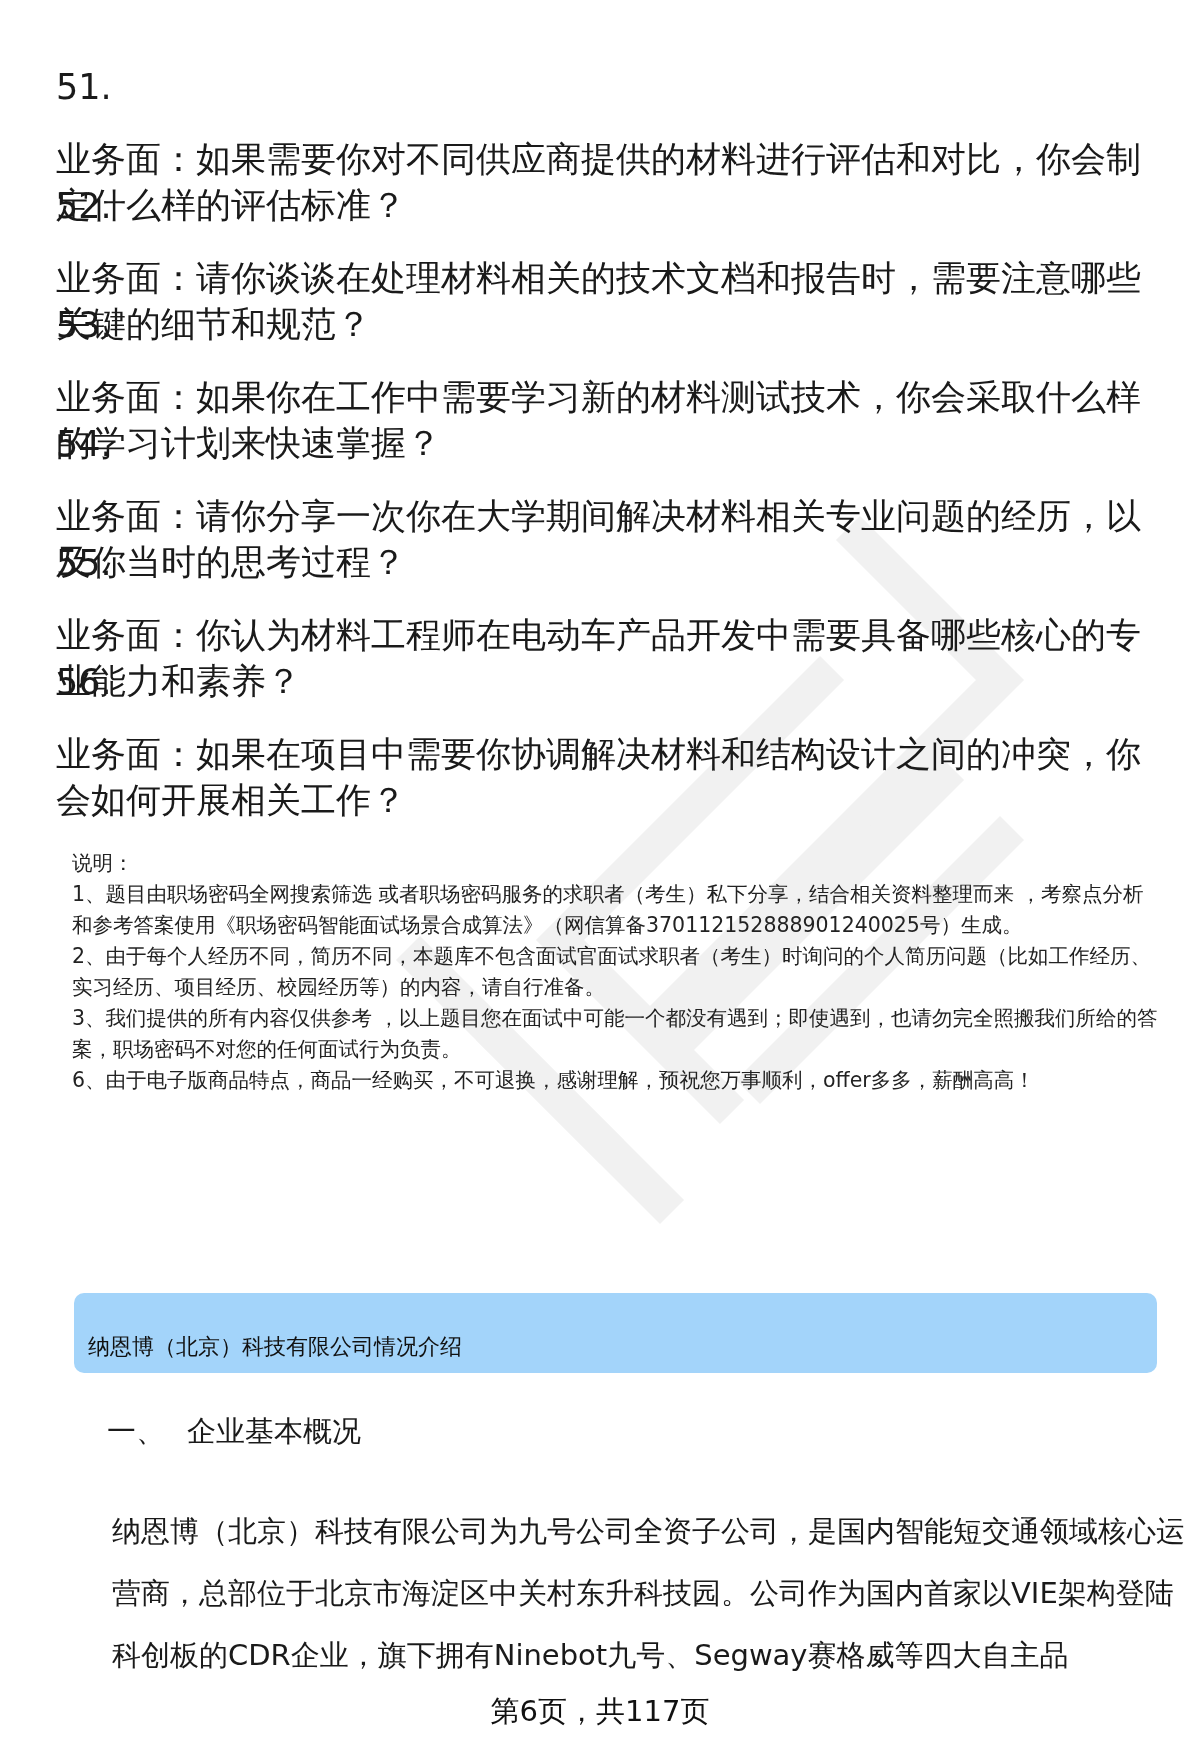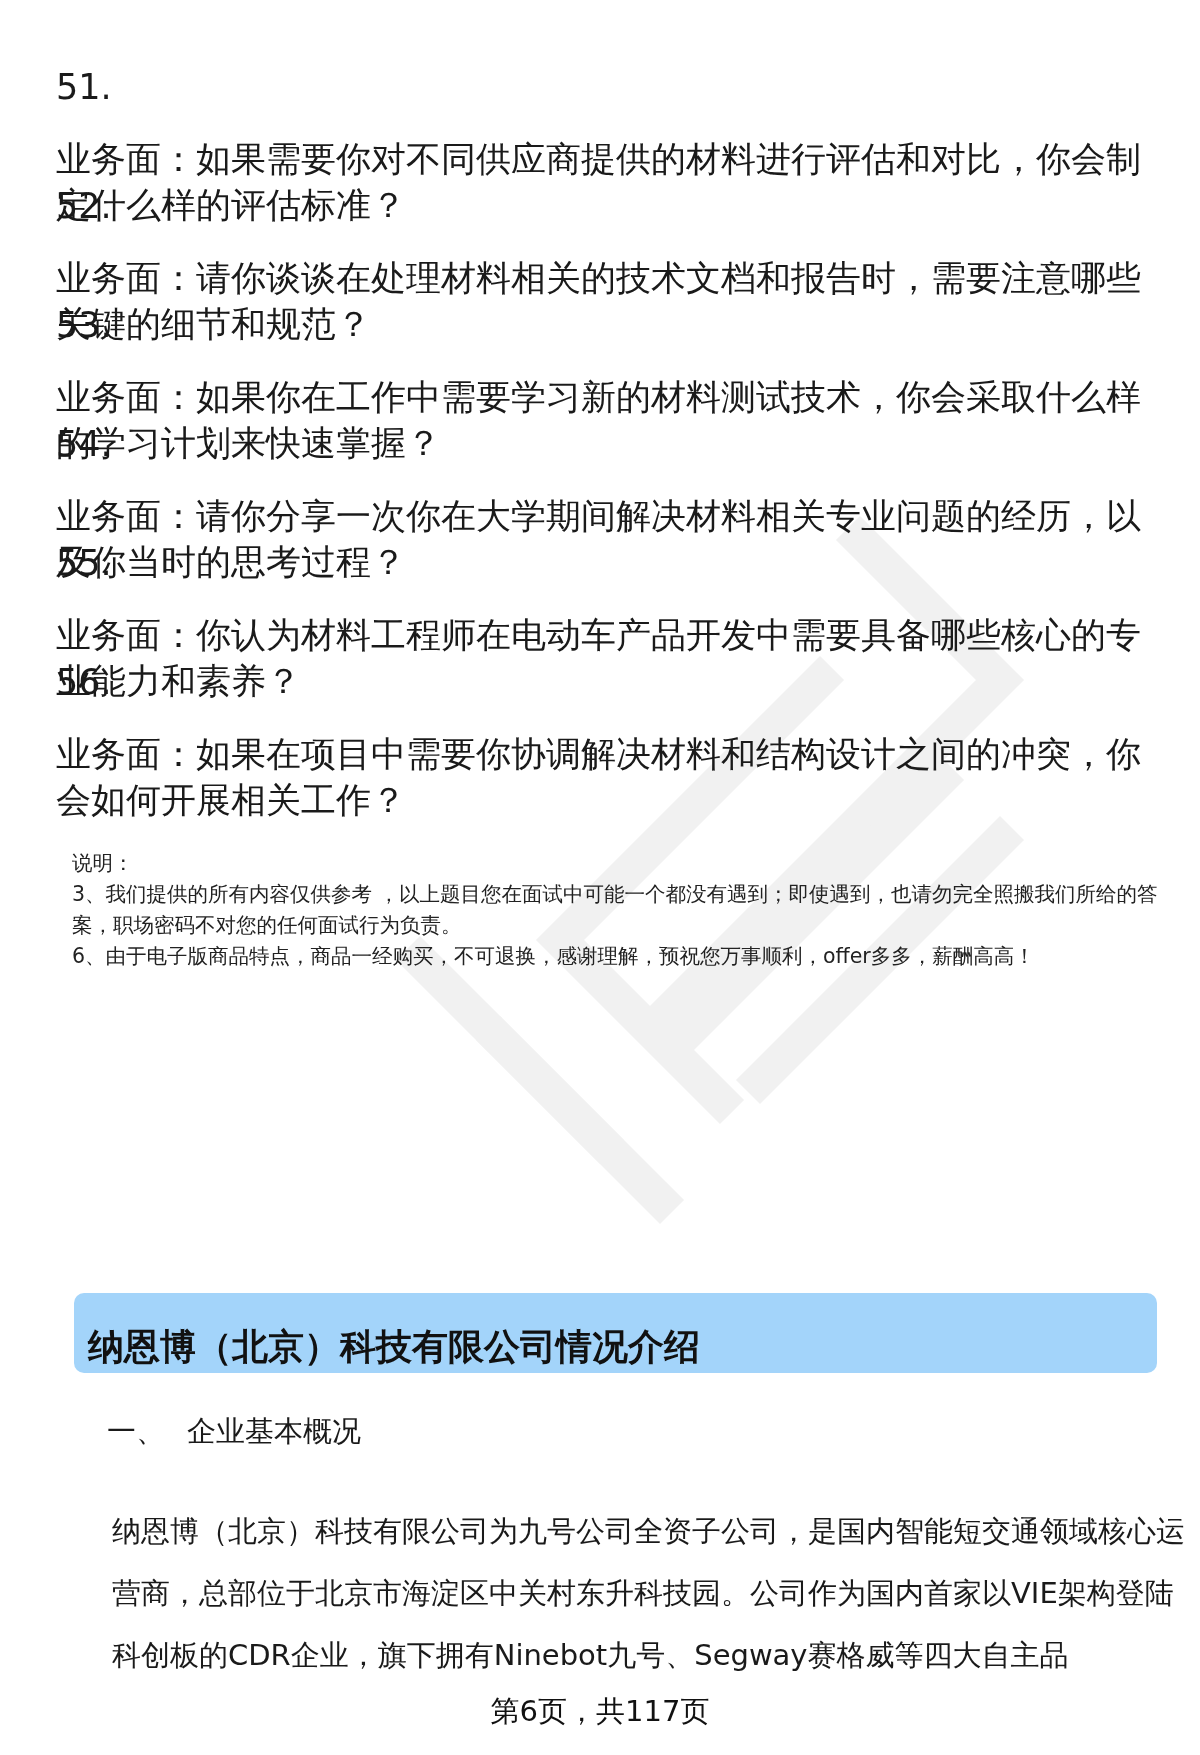--- a/index.html
+++ b/index.html
@@ -21,21 +21,21 @@
   .notes {
     position: absolute; left: 72px; top: 848px; width: 1090px;
     font-size: 20.5px; line-height: 31px; color: #222;
   }
   .notes p { margin: 0; }
   .banner {
     position: absolute; left: 74px; top: 1293px; width: 1083px; height: 80px;
     background: #a3d4fa; border-radius: 10px;
     display: flex; align-items: center;
   }
-  .banner-title { margin-left: 14px; font-size: 36px; font-weight: bold; color: #111; margin-top: 28px; }
+  .banner-title { margin-left: 14px; font-size: 22px; font-weight: normal; color: #111; margin-top: 28px; }
   .section-heading {
     position: absolute; left: 72px; top: 1412px; font-size: 29px; color: #1a1a1a; margin-left: 35px;
   }
   .section-heading .marker { margin-right: 22px; }
   .para {
     position: absolute; left: 72px; top: 1500px; width: 1090px;
     font-size: 29px; line-height: 62px; color: #1a1a1a; margin-left: 40px;
   }
   .footer {
     position: absolute; left: 0; top: 1692px; width: 1200px; text-align: center;
@@ -77,20 +77,22 @@
     <span class="num">55.</span>
     <span class="text">业务面：你认为材料工程师在电动车产品开发中需要具备哪些核心的专业能力和素养？</span>
   </div>
   <div class="question" style="top:659px">
     <span class="num">56.</span>
     <span class="text">业务面：如果在项目中需要你协调解决材料和结构设计之间的冲突，你会如何开展相关工作？</span>
   </div>
 
   <div class="notes">
     <p>说明：</p>
+    <p>1、题目由职场密码全网搜索筛选 或者职场密码服务的求职者（考生）私下分享，结合相关资料整理而来 ，考察点分析和参考答案使用《职场密码智能面试场景合成算法》（网信算备370112152888901240025号）生成。</p>
+    <p>2、由于每个人经历不同，简历不同，本题库不包含面试官面试求职者（考生）时询问的个人简历问题（比如工作经历、实习经历、项目经历、校园经历等）的内容，请自行准备。</p>
     <p>3、我们提供的所有内容仅供参考 ，以上题目您在面试中可能一个都没有遇到；即使遇到，也请勿完全照搬我们所给的答案，职场密码不对您的任何面试行为负责。</p>
     <p>6、由于电子版商品特点，商品一经购买，不可退换，感谢理解，预祝您万事顺利，offer多多，薪酬高高！</p>
   </div>
 
   <div class="banner">
     <span class="banner-title">纳恩博（北京）科技有限公司情况介绍</span>
   </div>
 
   <div class="section-heading">
     <span class="marker">一、</span><span>企业基本概况</span>

